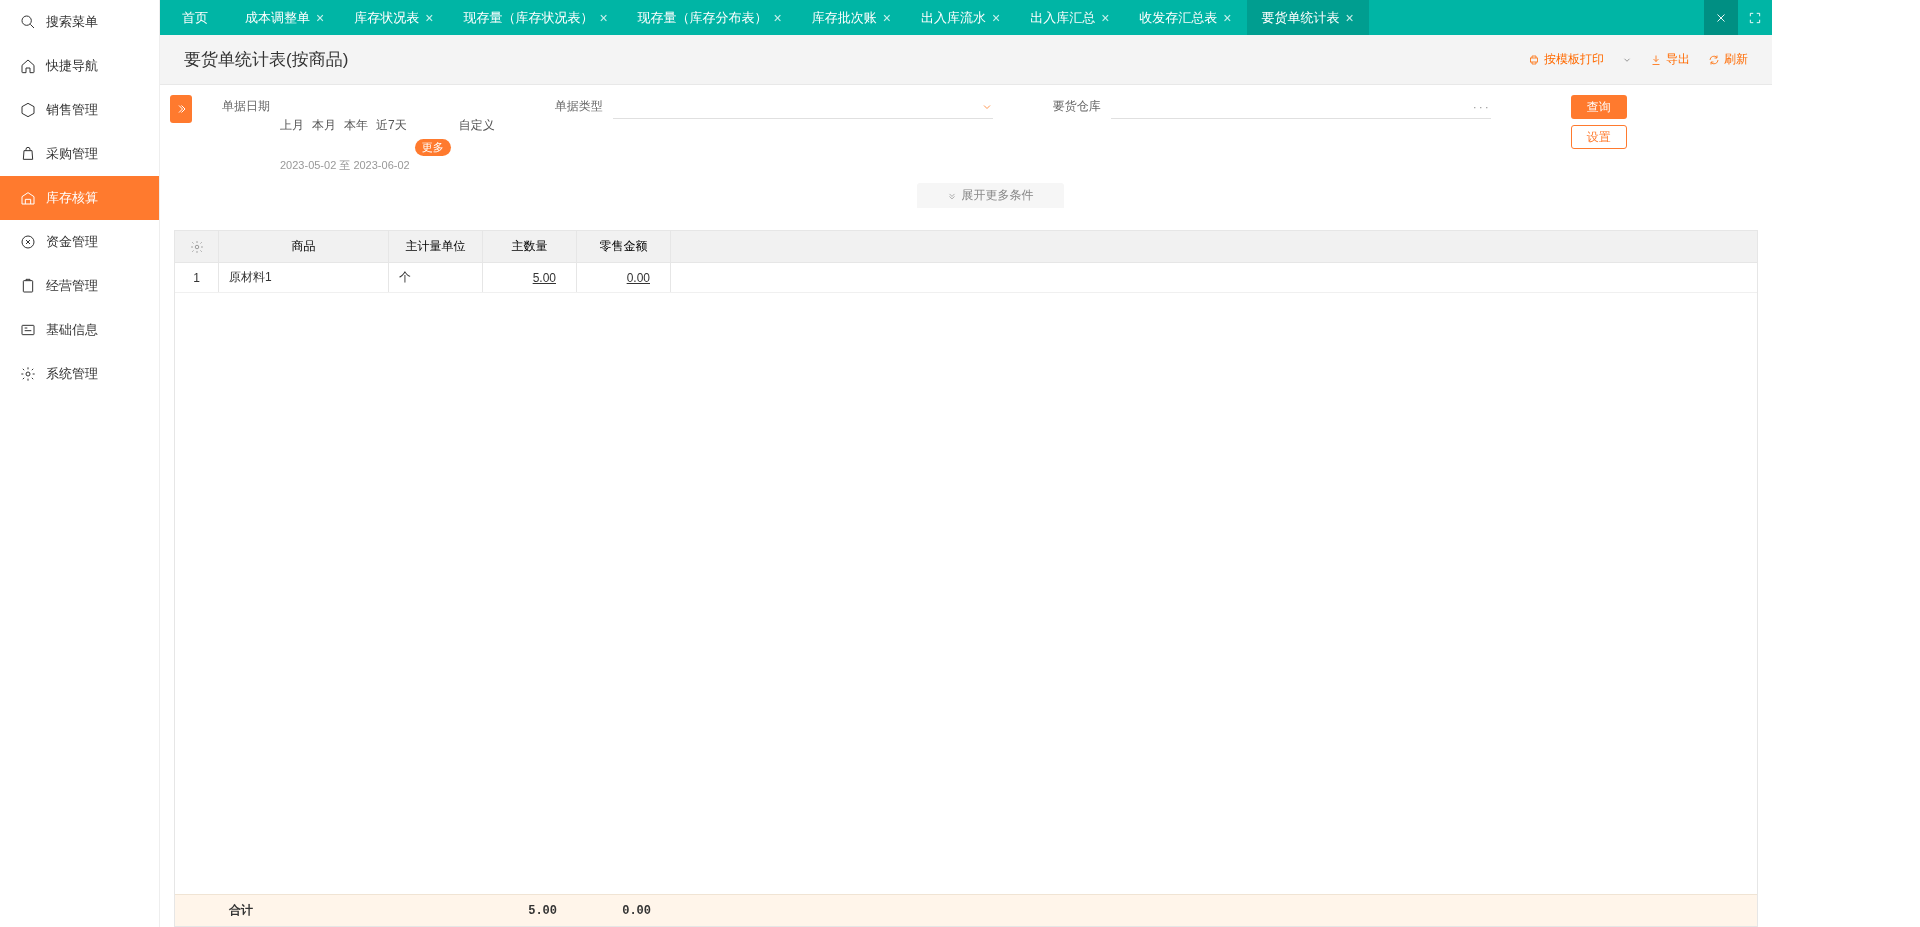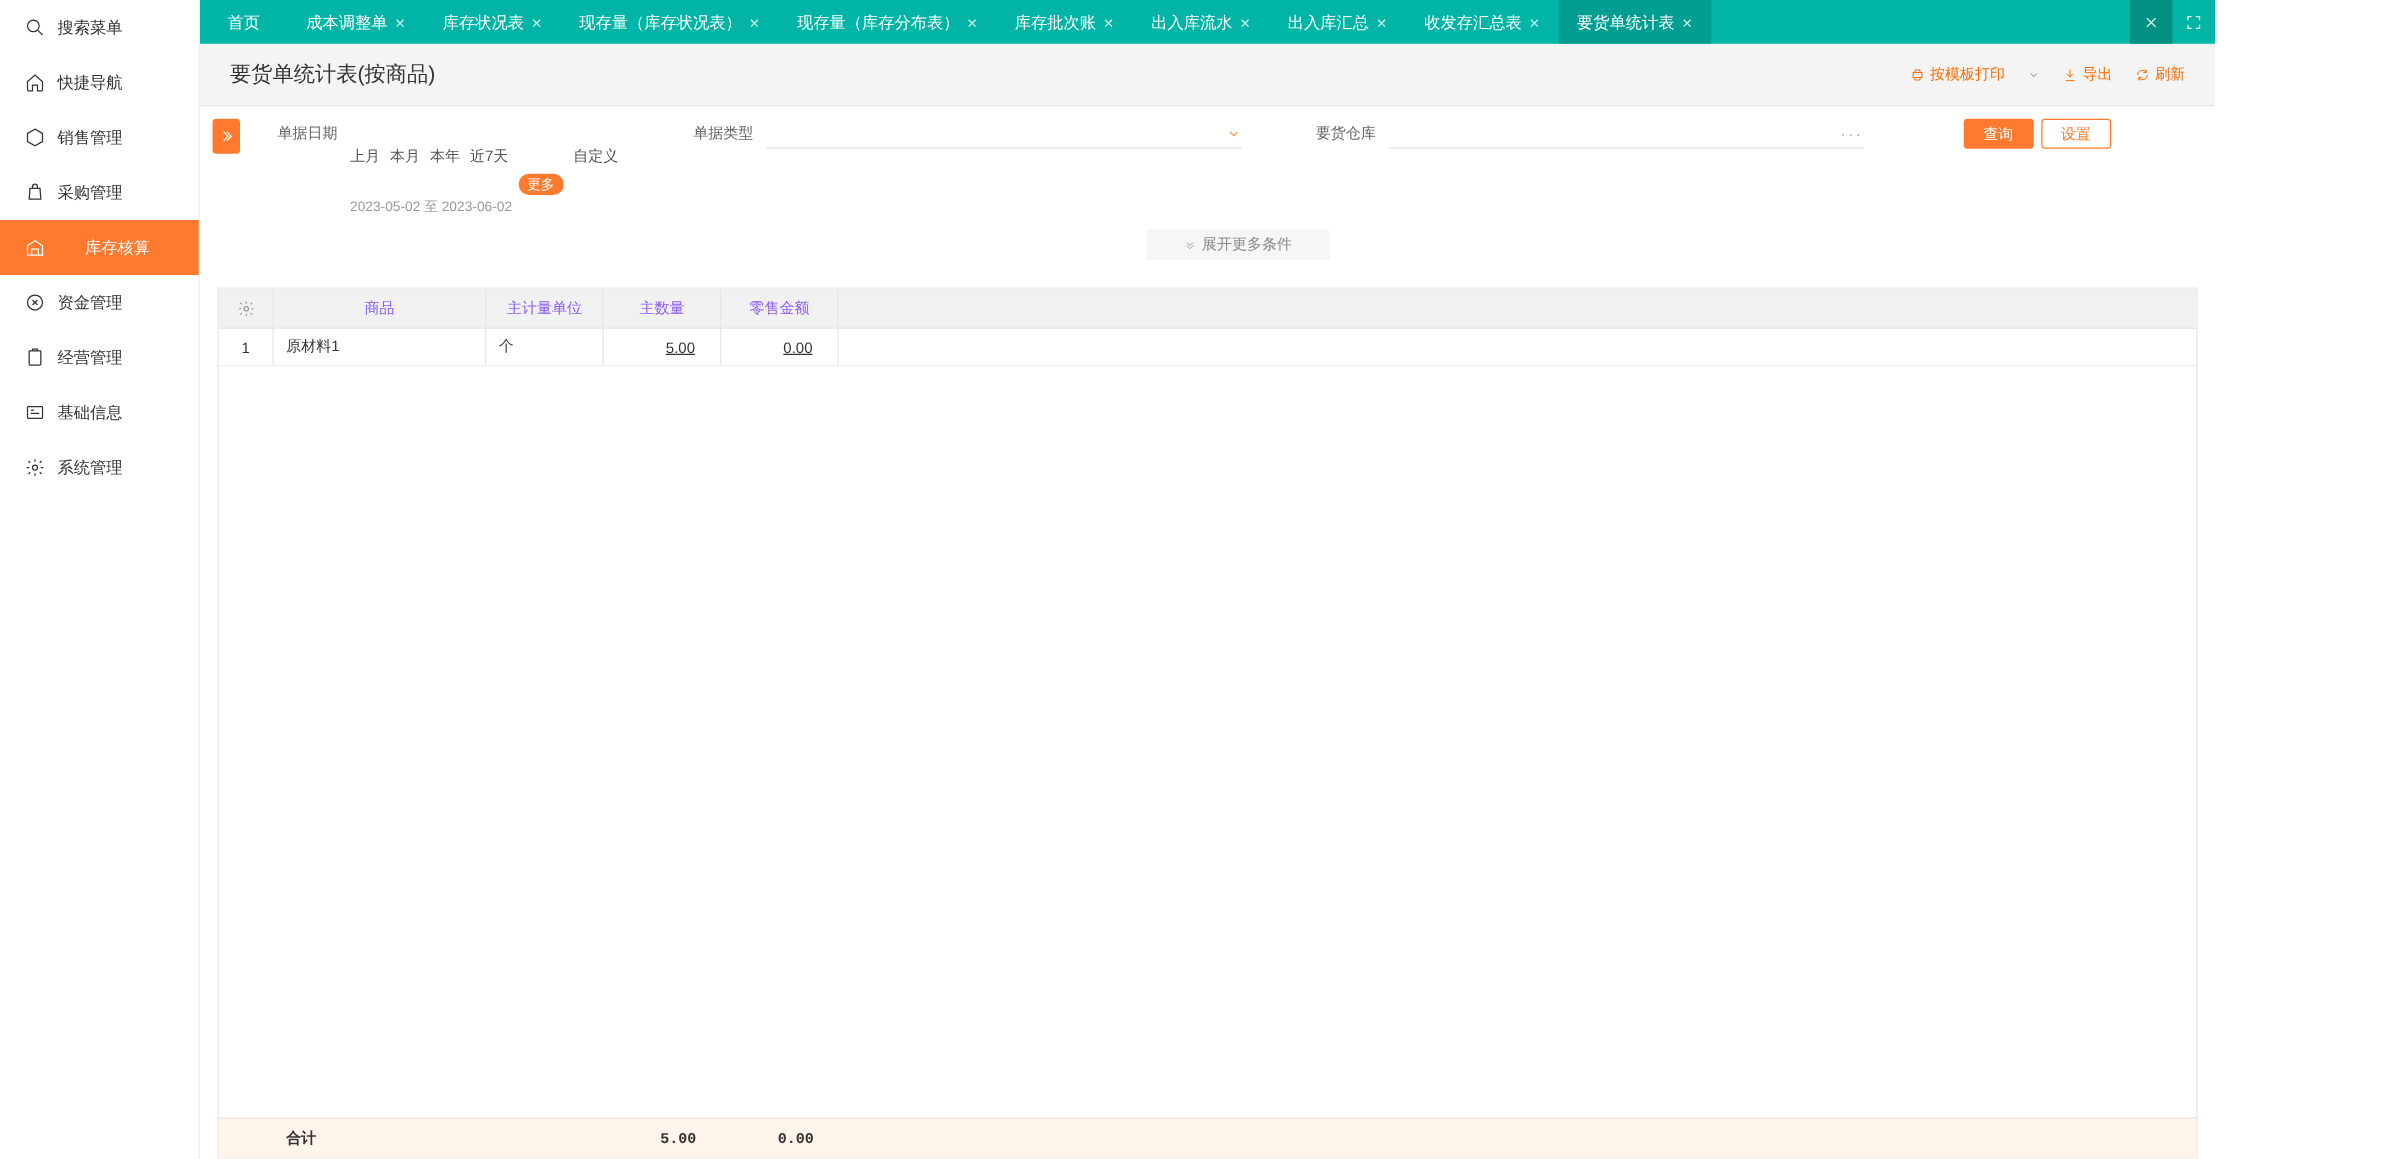--- a/index.html
+++ b/index.html
@@ -2,21 +2,21 @@
 <html><head>
 <meta charset="utf-8">
 <style>
 * { margin: 0; padding: 0; box-sizing: border-box; }
 body { font-family: "Microsoft YaHei", Arial, sans-serif; font-size: 12px; color: #333; background: #fff; overflow: hidden; }
 .app { display: flex; height: 927px; width: 1772px; }
 
 
 .sidebar { width: 160px; background: #fff; border-right: 1px solid #eee; flex-shrink: 0; }
 .sb-item { display: flex; align-items: center; padding: 0 20px; height: 44px; cursor: pointer; color: #333; font-size: 13px; }
-.sb-item.active { background: #ff7a2e; color: #fff; gap: 22px; }
+.sb-item.active { background: #ff7a2e; color: #fff; }
 .sb-item .icon { width: 16px; height: 16px; margin-right: 10px; display: inline-flex; align-items: center; justify-content: center; }
 .sb-item svg { width: 16px; height: 16px; stroke: currentColor; fill: none; stroke-width: 1.5; }
 
 
 .main { flex: 1; display: flex; flex-direction: column; min-width: 0; }
 
 
 .tabs { background: #00b5a5; height: 35px; display: flex; align-items: stretch; position: relative; }
 .tab { display: flex; align-items: center; padding: 0 15px; color: #fff; font-size: 13px; cursor: pointer; white-space: nowrap; position: relative; }
 .tab.home { padding: 0 22px; }
@@ -45,32 +45,32 @@
 .field-label { color: #666; margin-right: 10px; line-height: 22px; }
 .date-group { display: flex; flex-direction: column; }
 .date-opts { display: flex; align-items: center; gap: 8px; }
 .date-opt { color: #555; cursor: pointer; }
 .date-badge { background: #ff7a2e; color: #fff; border-radius: 9px; padding: 1px 7px; font-size: 11px; cursor: pointer; margin-top: 44px; }
 .date-range { color: #999; font-size: 11px; margin-top: 2px; }
 .select-like { min-width: 380px; border-bottom: 1px solid #e0e0e0; height: 24px; display: flex; align-items: center; justify-content: flex-end; cursor: pointer; }
 .select-like svg { width: 12px; height: 12px; stroke: #ff8a3c; fill: none; stroke-width: 1.8; }
 .input-like { min-width: 380px; border-bottom: 1px solid #e0e0e0; height: 24px; display: flex; align-items: center; justify-content: flex-end; cursor: pointer; color: #999; gap: 4px; }
 .input-like .dots { letter-spacing: 2px; }
-.filter-buttons { display: flex; flex-direction: row; gap: 6px; margin-left: 20px; }
+.filter-buttons { display: flex; flex-direction: column; gap: 6px; margin-left: 20px; }
 .btn-primary { background: #ff7a2e; color: #fff; border: none; width: 56px; height: 24px; border-radius: 3px; font-size: 12px; cursor: pointer; }
 .btn-outline { background: #fff; color: #ff7a2e; border: 1px solid #ff7a2e; width: 56px; height: 24px; border-radius: 3px; font-size: 12px; cursor: pointer; }
 .expand-bar { align-self: center; margin-top: 10px; padding: 4px 30px; background: #f6f6f6; color: #888; font-size: 12px; cursor: pointer; border-radius: 3px 3px 0 0; display: flex; align-items: center; gap: 5px; }
 .expand-bar svg { width: 10px; height: 10px; stroke: #888; fill: none; stroke-width: 1.6; }
 
 
 .table-wrap { margin: 22px 14px 0 14px; flex: 1; display: flex; flex-direction: column; min-height: 0; }
 .tbl { border: 1px solid #e6e6e6; display: flex; flex-direction: column; flex: 1; min-height: 0; }
 .thead { display: flex; background: #f1f1f1; border-bottom: 1px solid #e6e6e6; height: 32px; }
 .th, .td { display: flex; align-items: center; justify-content: center; border-right: 1px solid #e6e6e6; font-size: 12px; }
-.th { color: #8b5cf6; font-weight: normal; }
+.th { color: #000000; font-weight: normal; }
 .th:last-child, .td:last-child { border-right: none; flex: 1; }
 .col-gear { width: 44px; }
 .col-prod { width: 170px; }
 .col-unit { width: 94px; }
 .col-qty { width: 94px; }
 .col-amt { width: 94px; }
 .th.col-gear svg { width: 14px; height: 14px; stroke: #888; fill: none; stroke-width: 1.4; }
 .tbody { flex: 1; overflow: auto; }
 .trow { display: flex; height: 30px; border-bottom: 1px solid #f0f0f0; }
 .td { color: #333; }

